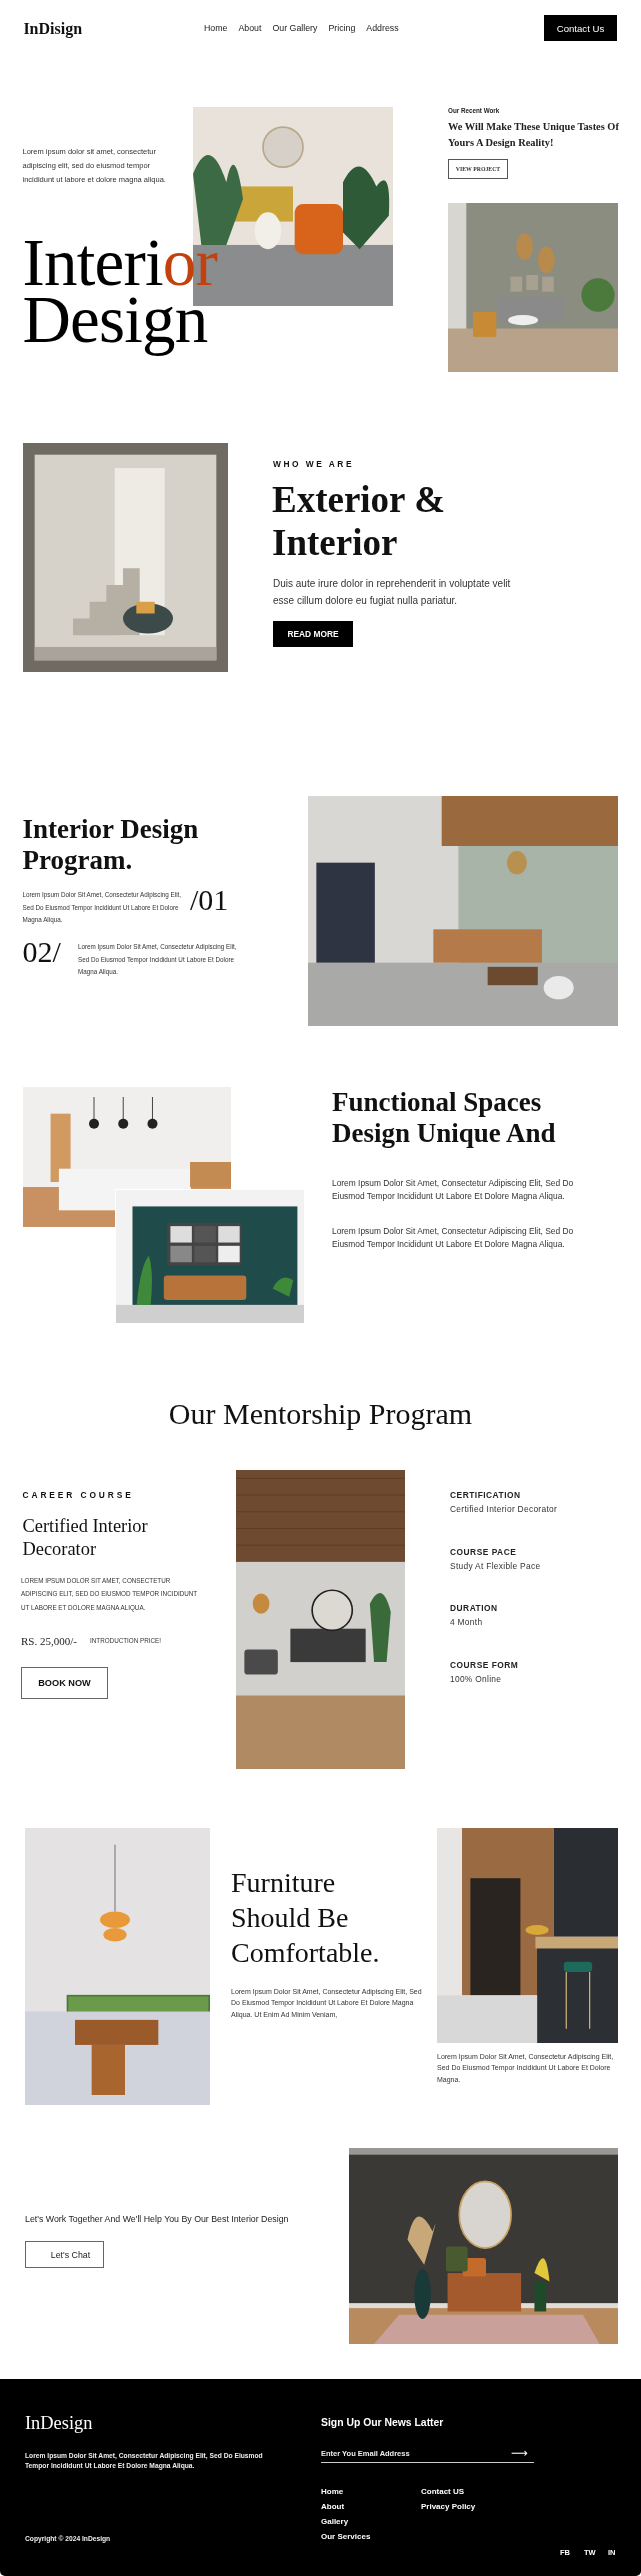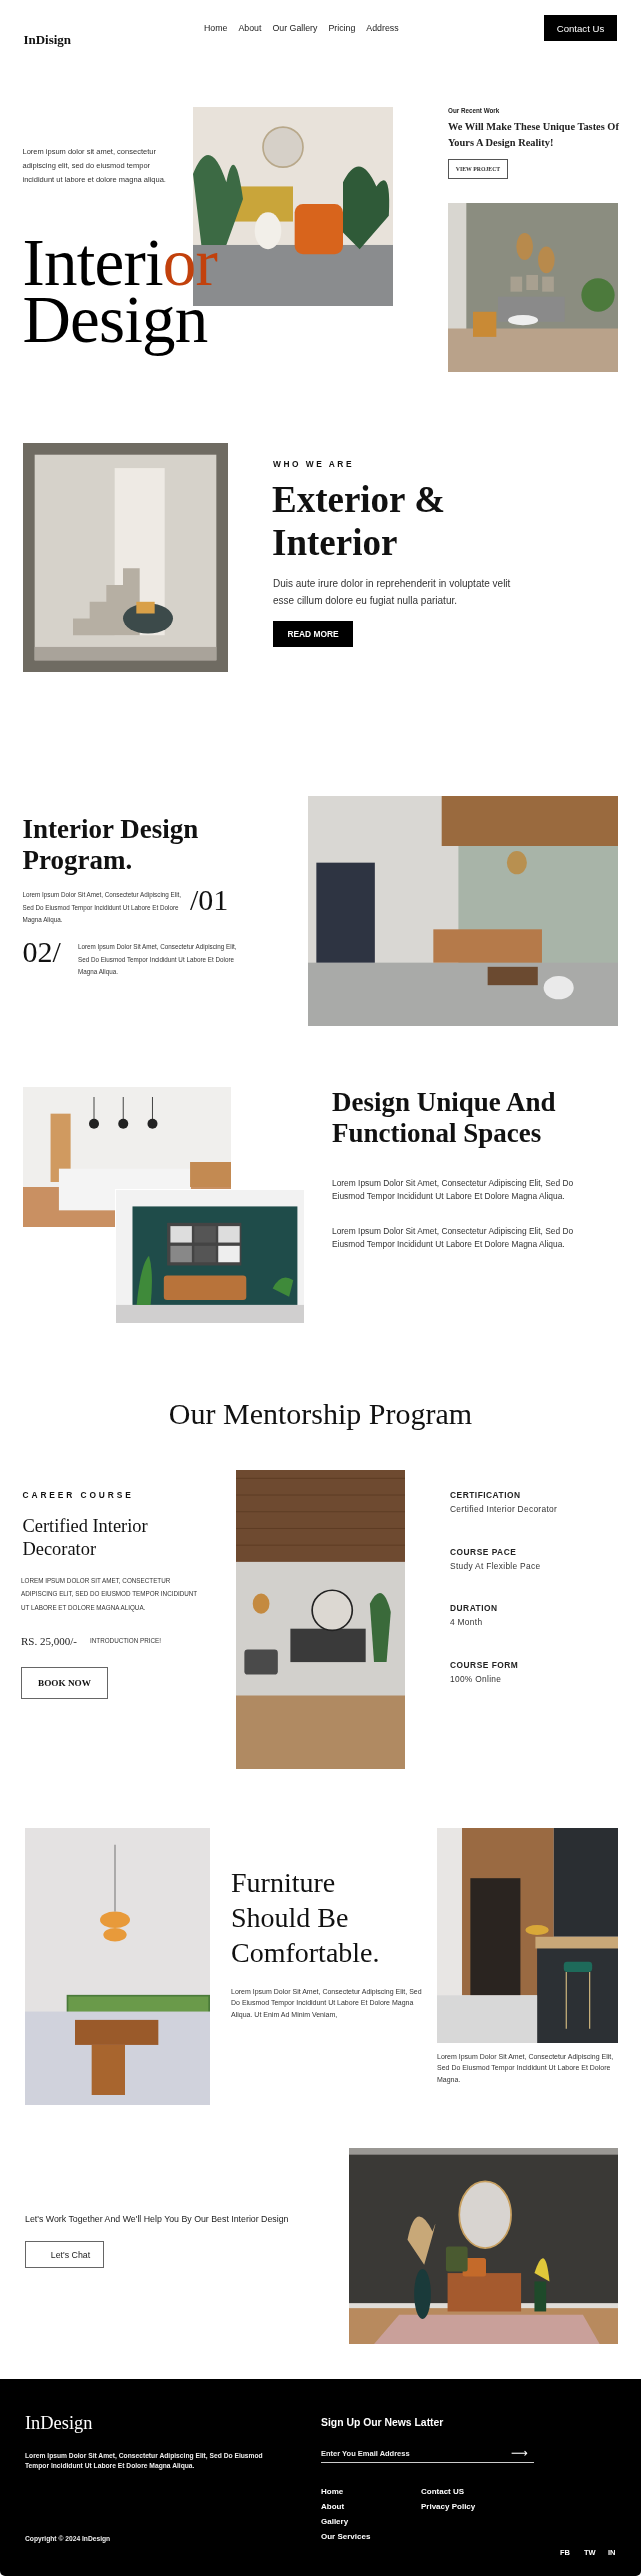--- a/index.html
+++ b/index.html
@@ -2,21 +2,21 @@
 <html style="font-size:13.4px"><head>
 <meta charset="utf-8">
 <style>
   * { box-sizing: border-box; margin: 0; padding: 0; }
   html, body { width: 641px; background: #ffffff; }
   body { position: relative; height: 2576px; overflow: hidden; font-family: "Liberation Sans", sans-serif; color: #111; }
   .abs { position: absolute; }
   .lserif { font-family: "Liberation Serif", serif; }
 
   
-  .logo { left: 23.4px; top: 32px; font-size: 13px; font-weight: bold; color: #111; }
+  .logo { left: 23.4px; top: 20px; font-size: 16px; font-weight: bold; color: #111; }
   .nav { left: 204px; top: 22.5px; display: flex; gap: 11px; font-size: 8.8px; color: #222; }
   .nav span { cursor: pointer; }
   .contact-btn { left: 544px; top: 15px; width: 73px; height: 26px; background: #000; color: #fff; font-size: 9.6px; display: flex; align-items: center; justify-content: center; cursor: pointer; }
 
   
   .img { overflow: hidden; }
   .img svg { width: 100%; height: 100%; display: block; }
 
   
   .hero-desc { left: 22.5px; top: 145px; width: 150px; font-size: 7.5px; line-height: 13.8px; color: #333; }
@@ -50,21 +50,21 @@
   .du-p1 { left: 332px; top: 1177px; width: 276px; font-size: 8.4px; line-height: 13.4px; color: #333; }
   .du-p2 { left: 332px; top: 1225px; width: 276px; font-size: 8.4px; line-height: 13.4px; color: #333; }
 
   
   .ment-title { left: 0; width: 641px; top: 1397px; text-align: center; font-size: 30px; color: #111; }
   .cc-label { left: 22.5px; top: 1490px; font-size: 8.4px; letter-spacing: 2.9px; font-weight: bold; color: #111; }
   .cc-title { left: 22.5px; top: 1515px; width: 167px; font-size: 18.4px; line-height: 23.4px; color: #111; }
   .cc-desc { left: 21px; top: 1574px; width: 184px; font-size: 6.3px; line-height: 13.4px; color: #333; text-transform: uppercase; }
   .cc-price { left: 21px; top: 1635px; font-size: 11px; color: #222; }
   .cc-price-note { left: 90px; top: 1637px; font-size: 6.3px; color: #333; }
-  .book-btn { left: 21px; top: 1667px; width: 87px; height: 32px; border: 0.8px solid #666; font-size: 9.2px; font-weight: bold; display: flex; align-items: center; justify-content: center; color: #111; cursor: pointer; font-family: Liberation Serif, serif; }
+  .book-btn { left: 21px; top: 1667px; width: 87px; height: 32px; border: 0.8px solid #666; font-size: 9.2px; font-weight: bold; display: flex; align-items: center; justify-content: center; color: #111; cursor: pointer; }
   .ment-img { left: 236px; top: 1470px; width: 169px; height: 299px; }
   .spec { left: 450px; width: 167px; }
   .spec .k { font-size: 8.4px; font-weight: bold; letter-spacing: 0.5px; color: #222; }
   .spec .v { font-size: 8.4px; color: #333; margin-top: 4.2px; letter-spacing: 0.3px; }
 
   
   .f-img1 { left: 25px; top: 1828px; width: 185px; height: 277px; }
   .f-title { left: 231px; top: 1865px; font-size: 28px; line-height: 35px; color: #111; }
   .f-desc { left: 231px; top: 1986px; width: 192px; font-size: 7px; line-height: 11.3px; color: #333; }
   .f-img2 { left: 437px; top: 1828px; width: 181px; height: 215px; }
@@ -206,22 +206,22 @@
     <rect x="124" y="44" width="26" height="20" fill="#ddd"></rect>
     <rect x="66" y="68" width="26" height="20" fill="#888"></rect>
     <rect x="95" y="68" width="26" height="20" fill="#555"></rect>
     <rect x="124" y="68" width="26" height="20" fill="#eee"></rect>
     <rect x="58" y="104" width="100" height="30" rx="4" fill="#b8733a"></rect>
     <path d="M25 140 Q30 90 40 80 Q46 100 42 140 Z" fill="#3f8a3a"></path>
     <path d="M190 120 Q200 100 215 110 L210 130 Z" fill="#3f8a3a"></path>
   </svg>
 </div>
 <div class="abs du-title lserif">
+  <div>Functional Spaces</div>
   <div>Design Unique And</div>
-  <div>Functional Spaces</div>
 </div>
 <div class="abs du-p1">Lorem Ipsum Dolor Sit Amet, Consectetur Adipiscing Elit, Sed Do Eiusmod Tempor Incididunt Ut Labore Et Dolore Magna Aliqua.</div>
 <div class="abs du-p2">Lorem Ipsum Dolor Sit Amet, Consectetur Adipiscing Elit, Sed Do Eiusmod Tempor Incididunt Ut Labore Et Dolore Magna Aliqua.</div>
 
 <div class="abs ment-title lserif">Our Mentorship Program</div>
 <div class="abs cc-label">CAREER COURSE</div>
 <div class="abs cc-title lserif">Certified Interior Decorator</div>
 <div class="abs cc-desc">Lorem ipsum dolor sit amet, consectetur adipiscing elit, sed do eiusmod tempor incididunt ut labore et dolore magna aliqua.</div>
 <div class="abs cc-price lserif">RS. 25,000/-</div>
 <div class="abs cc-price-note">INTRODUCTION PRICE!</div>

